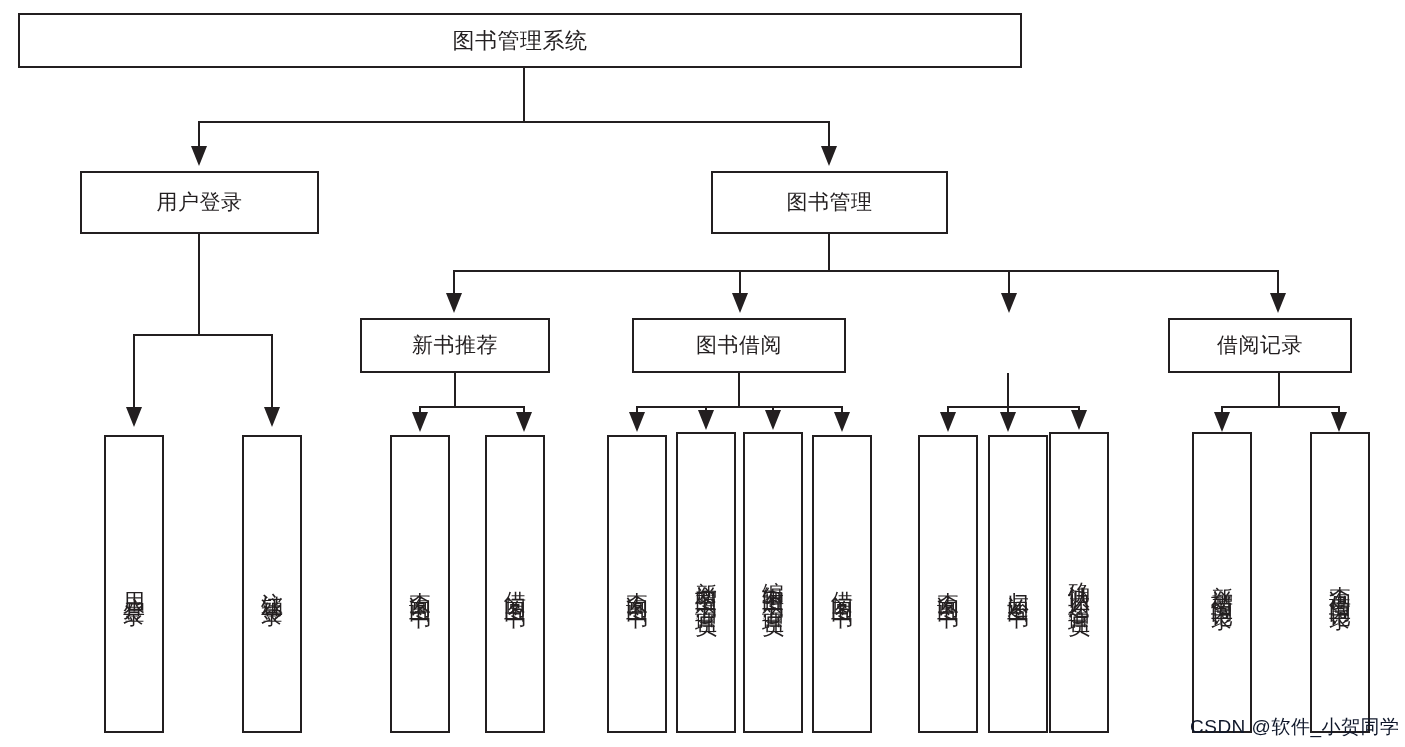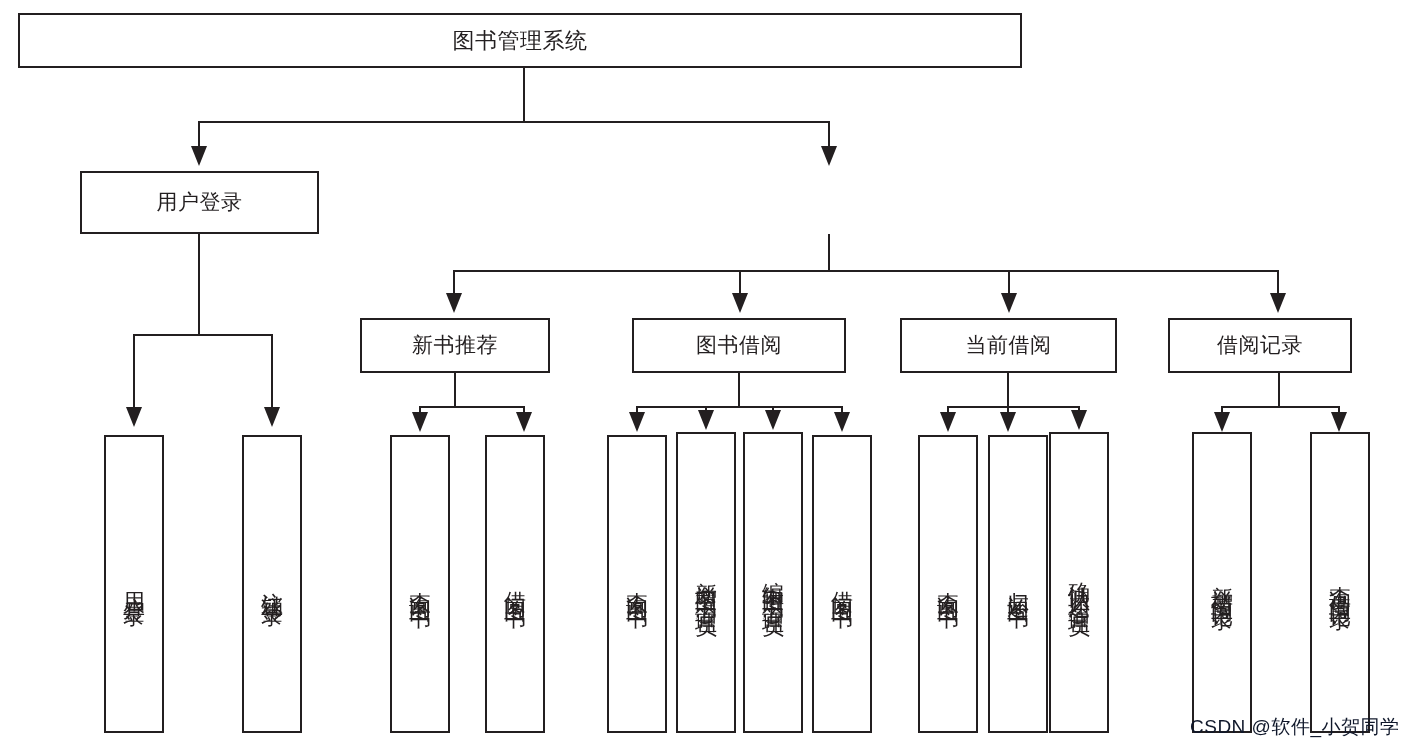--- a/index.html
+++ b/index.html
@@ -107,20 +107,23 @@
   <div class="vline" style="left:198px; top:121px; width:2px; height:28px;"></div>
   <div class="arrow" style="left:191px; top:146px;"></div>
 
   <div class="vline" style="left:828px; top:121px; width:2px; height:28px;"></div>
   <div class="arrow" style="left:821px; top:146px;"></div>
 
   <div class="node h-node" style="left:80px; top:171px; width:239px; height:63px;">
     <span class="lbl">用户登录</span>
   </div>
 
+  <div class="node h-node" style="left:711px; top:171px; width:237px; height:63px;">
+    <span class="lbl">图书管理</span>
+  </div>
 
   <div class="vline" style="left:198px; top:234px; width:2px; height:101px;"></div>
   <div class="hline" style="left:133px; top:334px; width:139px; height:2px;"></div>
   <div class="vline" style="left:133px; top:334px; width:2px; height:75px;"></div>
   <div class="arrow" style="left:126px; top:407px;"></div>
   <div class="vline" style="left:271px; top:334px; width:2px; height:75px;"></div>
   <div class="arrow" style="left:264px; top:407px;"></div>
 
   <div class="vline" style="left:828px; top:234px; width:2px; height:37px;"></div>
   <div class="hline" style="left:453px; top:270px; width:826px; height:2px;"></div>
@@ -138,23 +141,20 @@
   <div class="arrow" style="left:1270px; top:293px;"></div>
 
   <div class="node h-node" style="left:632px; top:318px; width:214px; height:55px;">
     <span class="lbl">图书借阅</span>
   </div>
 
   <div class="node h-node" style="left:360px; top:318px; width:190px; height:55px;">
     <span class="lbl">新书推荐</span>
   </div>
 
-  <div class="node h-node" style="left:900px; top:318px; width:217px; height:55px;">
-    <span class="lbl">当前借阅</span>
-  </div>
 
   <div class="node h-node" style="left:1168px; top:318px; width:184px; height:55px;">
     <span class="lbl">借阅记录</span>
   </div>
 
   <div class="vline" style="left:454px; top:373px; width:2px; height:34px;"></div>
   <div class="hline" style="left:419px; top:406px; width:105px; height:2px;"></div>
   <div class="vline" style="left:419px; top:406px; width:2px; height:10px;"></div>
   <div class="arrow" style="left:412px; top:412px;"></div>
   <div class="vline" style="left:523px; top:406px; width:2px; height:10px;"></div>

